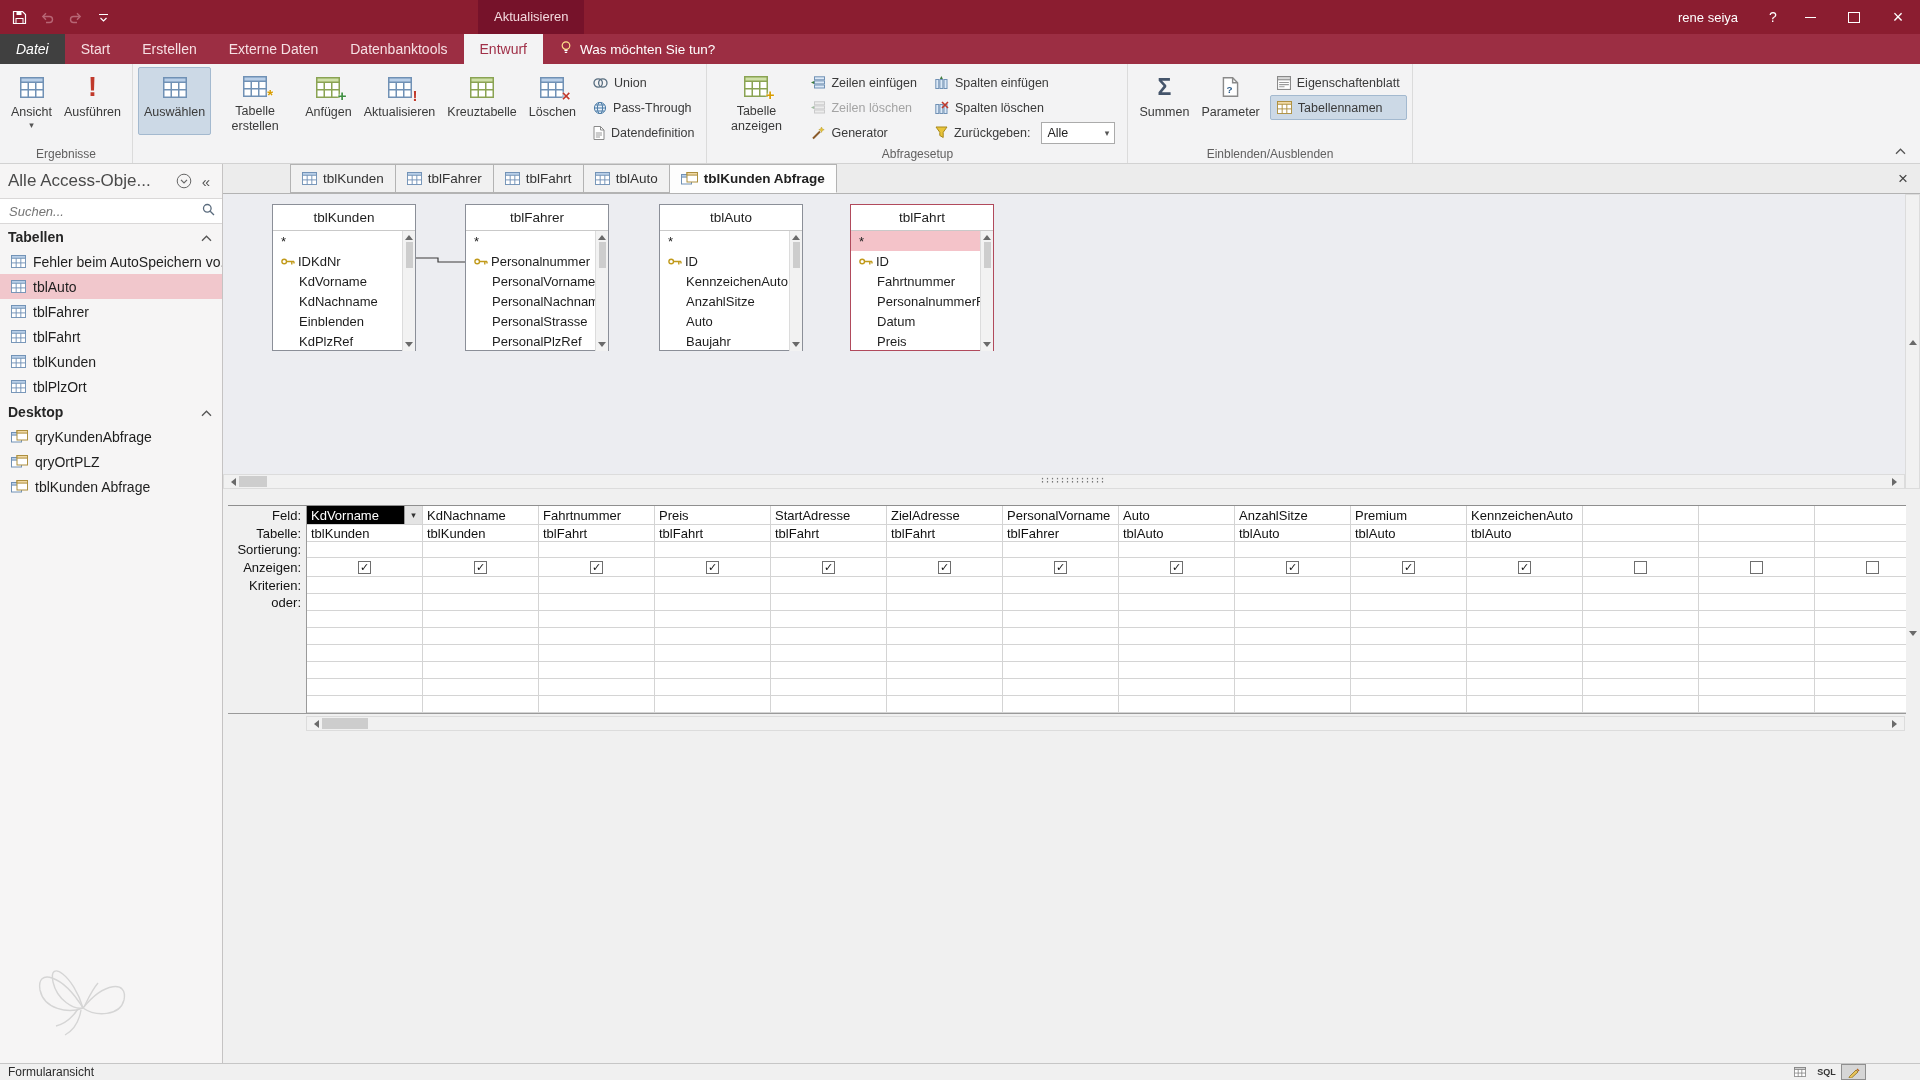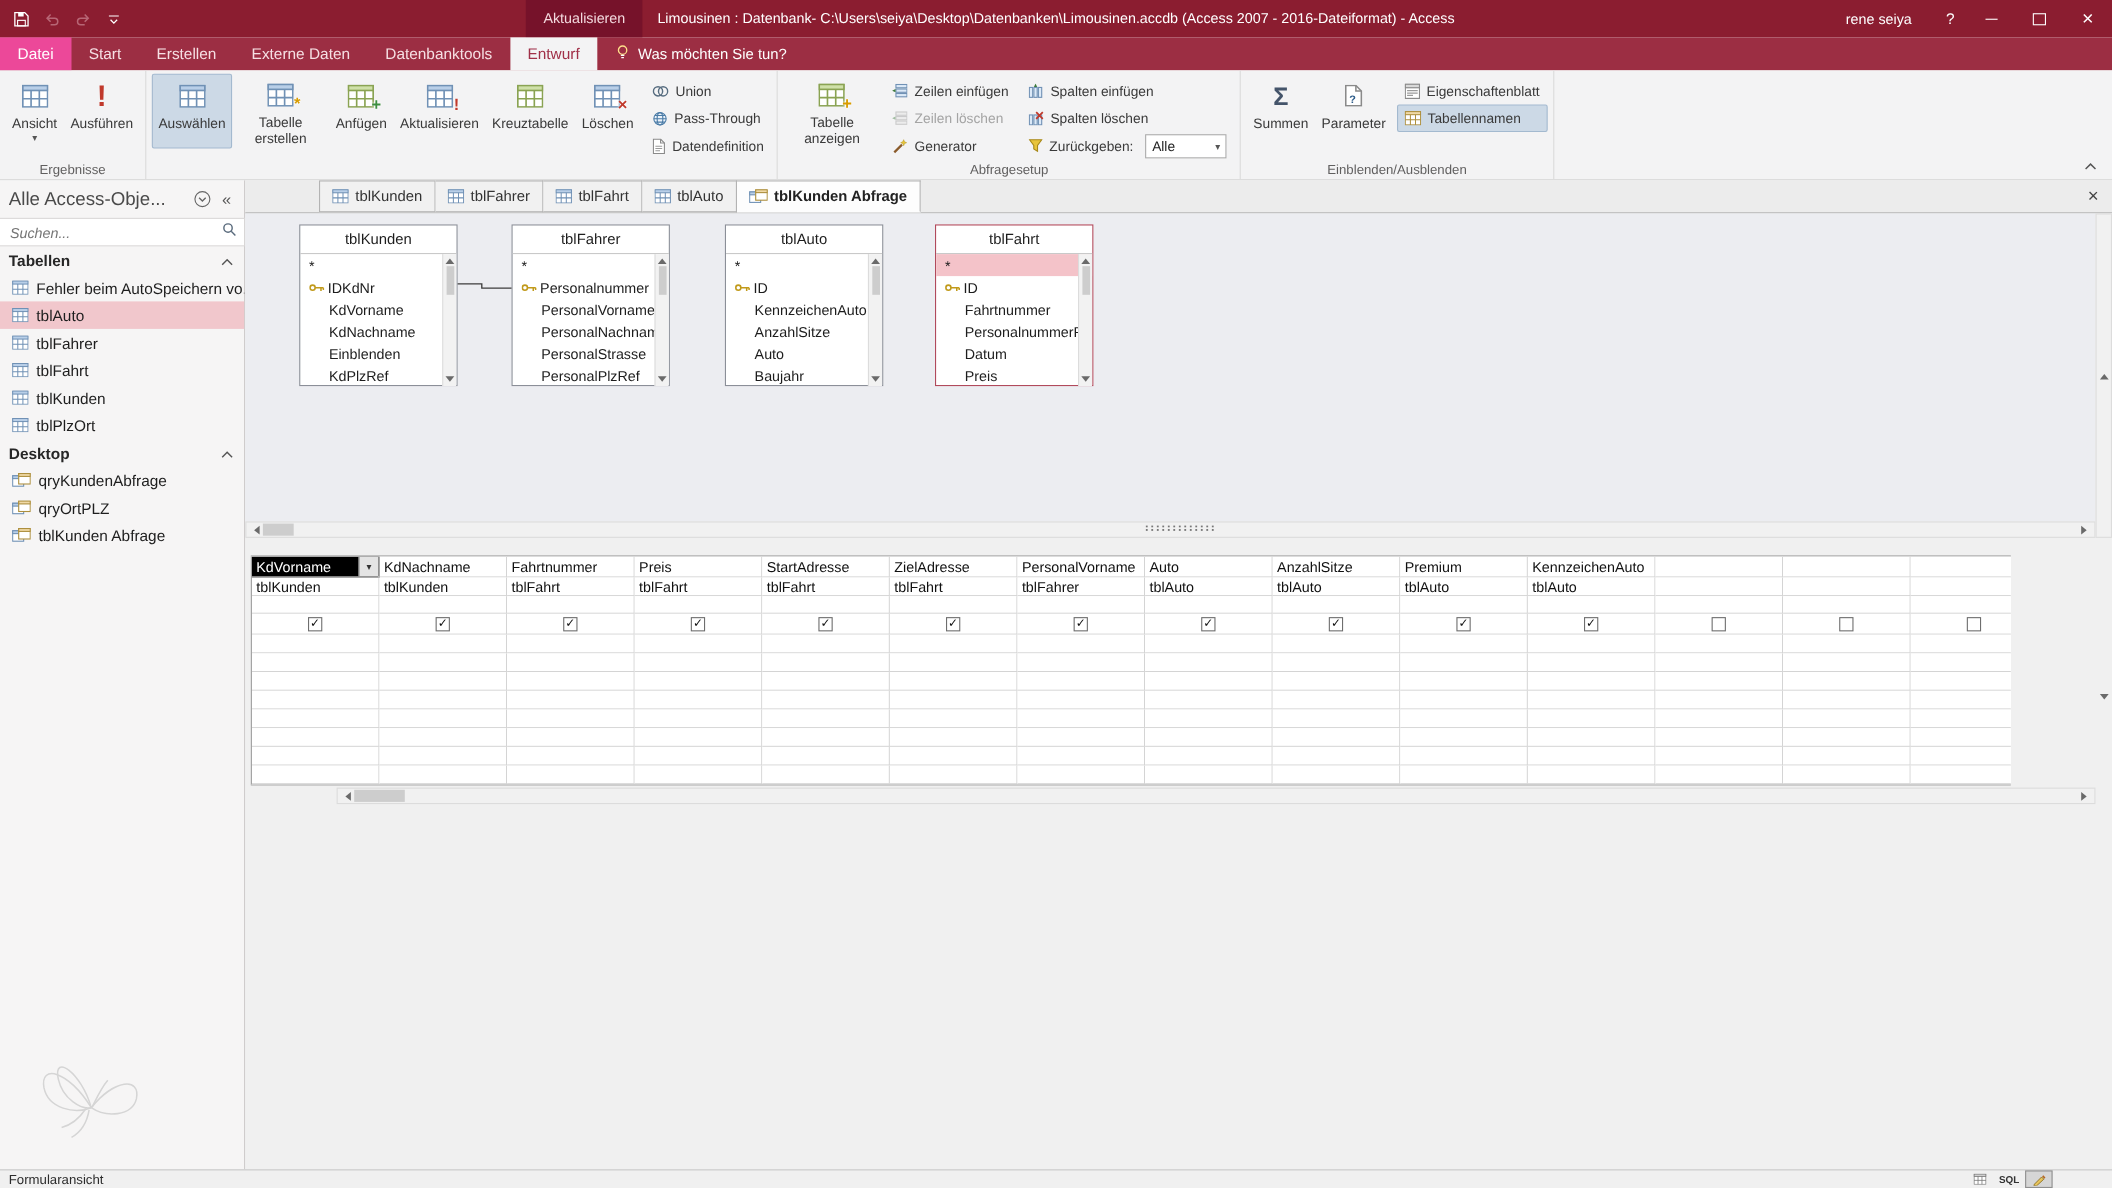--- a/index.html
+++ b/index.html
@@ -18,21 +18,21 @@
   #tb-right{position:absolute;right:0;top:0;height:34px;display:flex;align-items:center;}
   #tb-user{font-size:13px;margin-right:20px;}
   #tb-help{width:30px;height:34px;display:flex;align-items:center;justify-content:center;font-size:14px;}
   .winbtn{width:44px;height:34px;display:flex;align-items:center;justify-content:center;}
   .wmin{width:11px;height:1px;background:#fff;display:block;}
   .wmax{width:10px;height:9px;border:1px solid #fff;display:block;}
   .wclose{font-size:18px;line-height:1;color:#fff;}
   
   #tabrow{position:absolute;left:0;top:34px;width:1920px;height:30px;background:#9c2e43;display:flex;align-items:stretch;}
   .rtab{padding:0 16px;line-height:30px;font-size:14px;color:#f6dfe3;white-space:nowrap;}
-  .rtab.file{background:#ec4899;color:#fff;}
+  .rtab.file{background:#404040;color:#fff;font-style:italic;}
   .rtab.active{background:#f3f3f4;color:#a03048;}
   #tellme{display:flex;align-items:center;gap:7px;margin-left:16px;color:#fff;font-size:13.5px;}
   
   #ribbon{position:absolute;left:0;top:64px;width:1920px;height:99px;background:#f3f3f4;
           border-bottom:1px solid #d2d2d2;display:flex;align-items:stretch;}
   .rgroup{display:flex;flex-direction:column;border-right:1px solid #dbdbdb;}
   .rg-content{flex:1;display:flex;align-items:flex-start;padding:3px 5px 0 5px;}
   .rg-label{height:18px;line-height:18px;text-align:center;font-size:12px;color:#605f5f;padding:0 6px;}
   .lgbtn{display:flex;flex-direction:column;align-items:center;padding:4px 5px 1px;max-width:88px;min-width:44px;
          height:68px;box-sizing:border-box;border:1px solid transparent;border-radius:2px;
@@ -167,21 +167,20 @@
       <span class="qbtn">
         <span style="display: inline-flex; align-items: center;">
           <svg width="11" height="11" viewBox="0 0 11 11">
             <path d="M1 2.5 H10" stroke="#fff"></path>
             <path d="M2.5 6 L5.5 9 L8.5 6" fill="none" stroke="#fff" stroke-width="1.2"></path>
           </svg>
         </span>
       </span>
     </div>
   <div id="ctx-tab">Aktualisieren</div>
-  <div id="tb-title">Limousinen : Datenbank- C:\Users\seiya\Desktop\Datenbanken\Limousinen.accdb (Access 2007 - 2016-Dateiformat) - Access</div>
   <div id="tb-right">
     <span id="tb-user">rene seiya</span>
     <span id="tb-help">?</span>
     <span id="win-controls" style="display: inline-flex;">
         <span class="winbtn">
           <span style="display: inline-flex; align-items: center;">
             <span class="wmin"></span>
           </span>
         </span>
         <span class="winbtn">
@@ -862,20 +861,34 @@
       </span>
     <span class="hthumb" style="width:28px;"></span>
     <span class="htrack"></span>
     <span class="sbtn">
         <span class="tri right"></span>
       </span>
   </div>
   <div id="grip"></div>
 
   <div id="qbe">
+    <div id="qbe-labels">
+        <div class="qlab" style="height: 19px; line-height: 19px;">Feld:</div>
+        <div class="qlab" style="height: 17px; line-height: 17px;">Tabelle:</div>
+        <div class="qlab" style="height: 16px; line-height: 16px;">Sortierung:</div>
+        <div class="qlab" style="height: 19px; line-height: 19px;">Anzeigen:</div>
+        <div class="qlab" style="height: 17px; line-height: 17px;">Kriterien:</div>
+        <div class="qlab" style="height: 17px; line-height: 17px;">oder:</div>
+        <div class="qlab" style="height: 17px; line-height: 17px;"></div>
+        <div class="qlab" style="height: 17px; line-height: 17px;"></div>
+        <div class="qlab" style="height: 17px; line-height: 17px;"></div>
+        <div class="qlab" style="height: 17px; line-height: 17px;"></div>
+        <div class="qlab" style="height: 17px; line-height: 17px;"></div>
+        <div class="qlab" style="height: 17px; line-height: 17px;"></div>
+      </div>
     <div id="qbe-cols">
         <div class="qcol">
           <div class="qcell selcell" style="height: 19px;">
             <span>KdVorname</span>
             <span class="dd">▾</span>
           </div>
           <div class="qcell" style="height: 17px;">tblKunden</div>
           <div class="qcell" style="height: 16px;"></div>
           <div class="qcell center" style="height: 19px;">
             <span class="cb">✓</span>

